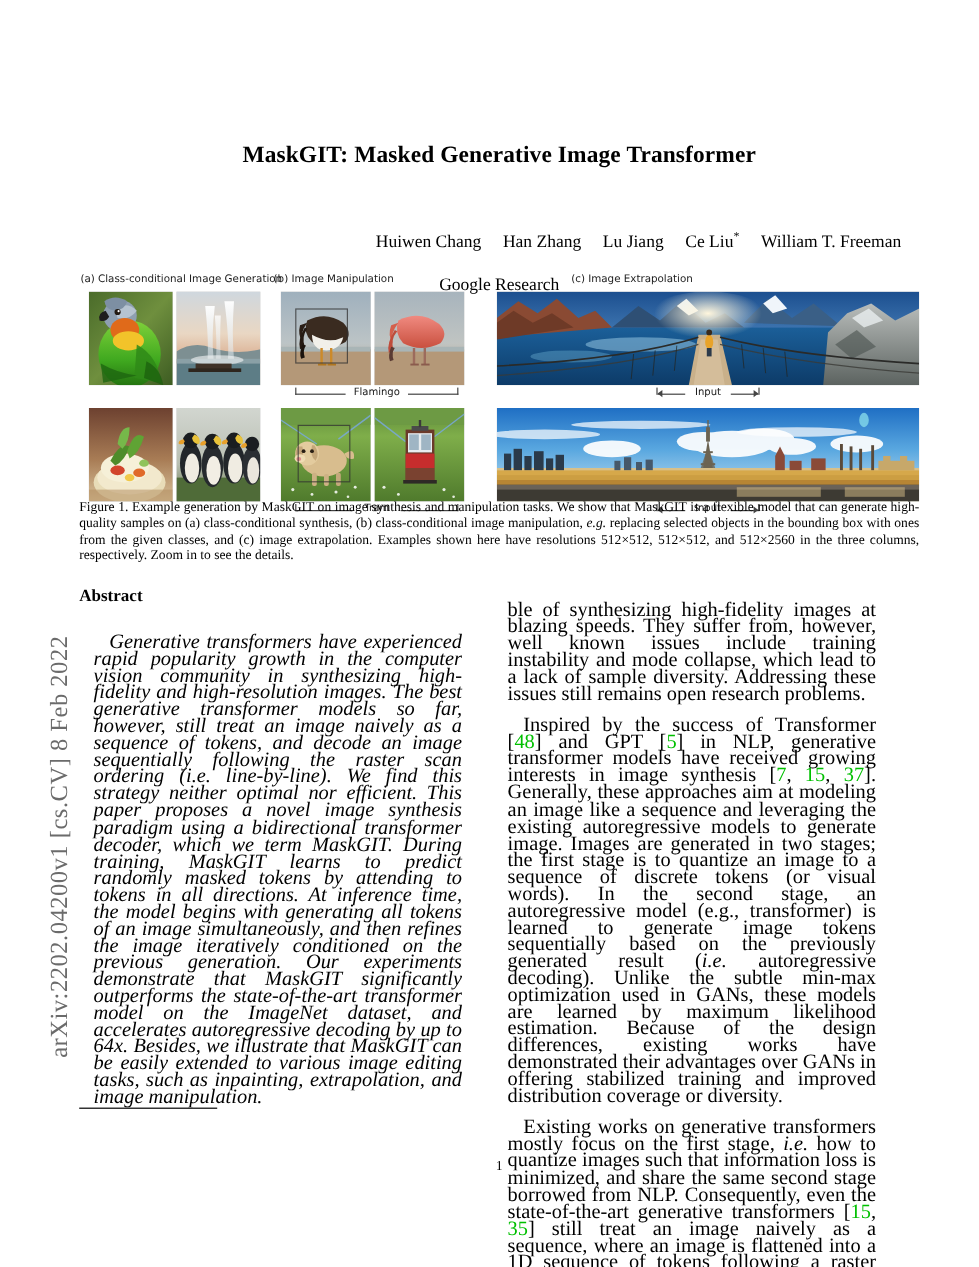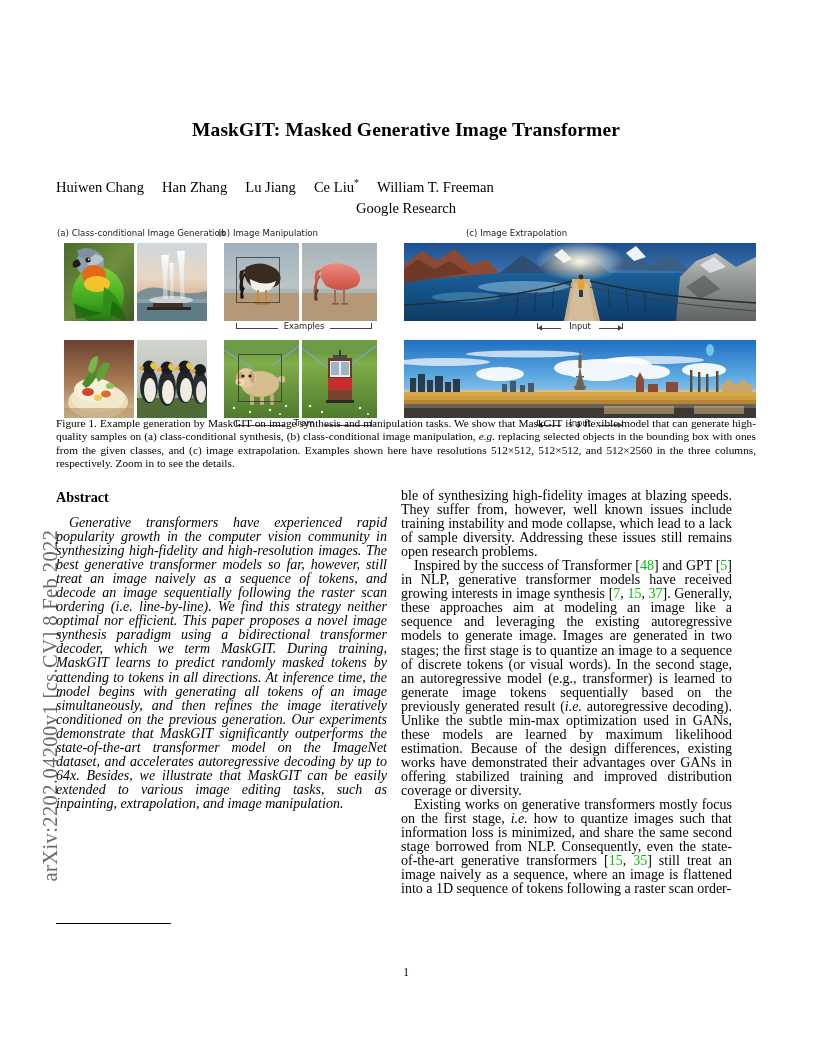--- a/index.html
+++ b/index.html
@@ -35,40 +35,40 @@
     font-family: "Liberation Serif", serif;
     font-size: 20.5px;
     letter-spacing: 0.4px;
     color: #6b6b6b;
     white-space: nowrap;
   }
 
   
   #page {
     position: absolute;
-    left: 56px;
+    left: 66px;
     top: 0px;
     width: 700px;
     height: 916px;
   }
 
   #paper-title {
     margin: 0;
     padding-top: 119px;
     text-align: center;
     font-size: 19.5px;
     font-weight: bold;
     font-family: "Liberation Serif", serif;
     letter-spacing: 0.1px;
   }
 
   #authors {
-    margin: 0;
+    margin: 15px;
     padding-top: 36px;
-    text-align: left;
+    text-align: right;
     font-size: 14.6px;
     white-space: nowrap;
   }
   #authors .author { display: inline-block; }
   #authors .gap { display: inline-block; width: 18px; }
   #authors .star { vertical-align: super; font-size: 10px; }
 
   #affiliation {
     margin: 0;
     padding-top: 4px;
@@ -191,22 +191,22 @@
     line-height: 17px;
   }
   h2.sec-head-left {
     margin: 0;
     font-size: 14.2px;
     font-weight: bold;
     text-align: left;
     line-height: 17px;
   }
   p.body {
-    margin: 0;
-    font-size: 14px;
+    margin: 12px;
+    font-size: 17px;
     line-height: 14.05px;
     text-align: justify;
     text-indent: 13px;
     hyphens: none;
   }
   p.body.italic { font-style: italic; }
   p.body.noindent { text-indent: 0; }
   p.body i { font-style: italic; }
   .cite { color: #00c000; }
   .sp-abs { height: 10px; }
@@ -441,21 +441,21 @@
           <rect x="175" y="47" width="4" height="7" fill="#2c3a4a"></rect>
         </svg>
       </div>
     </div>
 
     <div class="bracket-row">
 
       <div class="bracket" style="left:180px; top:0px; width:136px;">
         <div class="tick-l" style="left:0px;"></div>
         <div class="line-l" style="left:0px; width:42px;"></div>
-        <div class="btxt" style="left:42px; width:52px;">Examples</div>
+        <div class="btxt" style="left:42px; width:52px;">Flamingo</div>
         <div class="line-r" style="left:94px; width:42px;"></div>
         <div class="tick-r" style="left:135px;"></div>
       </div>
 
       <div class="bracket" style="left:481px; top:0px; width:86px;">
         <div class="tick-l" style="left:0px;"></div>
         <div class="arrow-l" style="left:1px;"></div>
         <div class="line-l" style="left:1px; width:23px;"></div>
         <div class="btxt" style="left:24px; width:38px;">Input</div>
         <div class="line-r" style="left:62px; width:23px;"></div>

